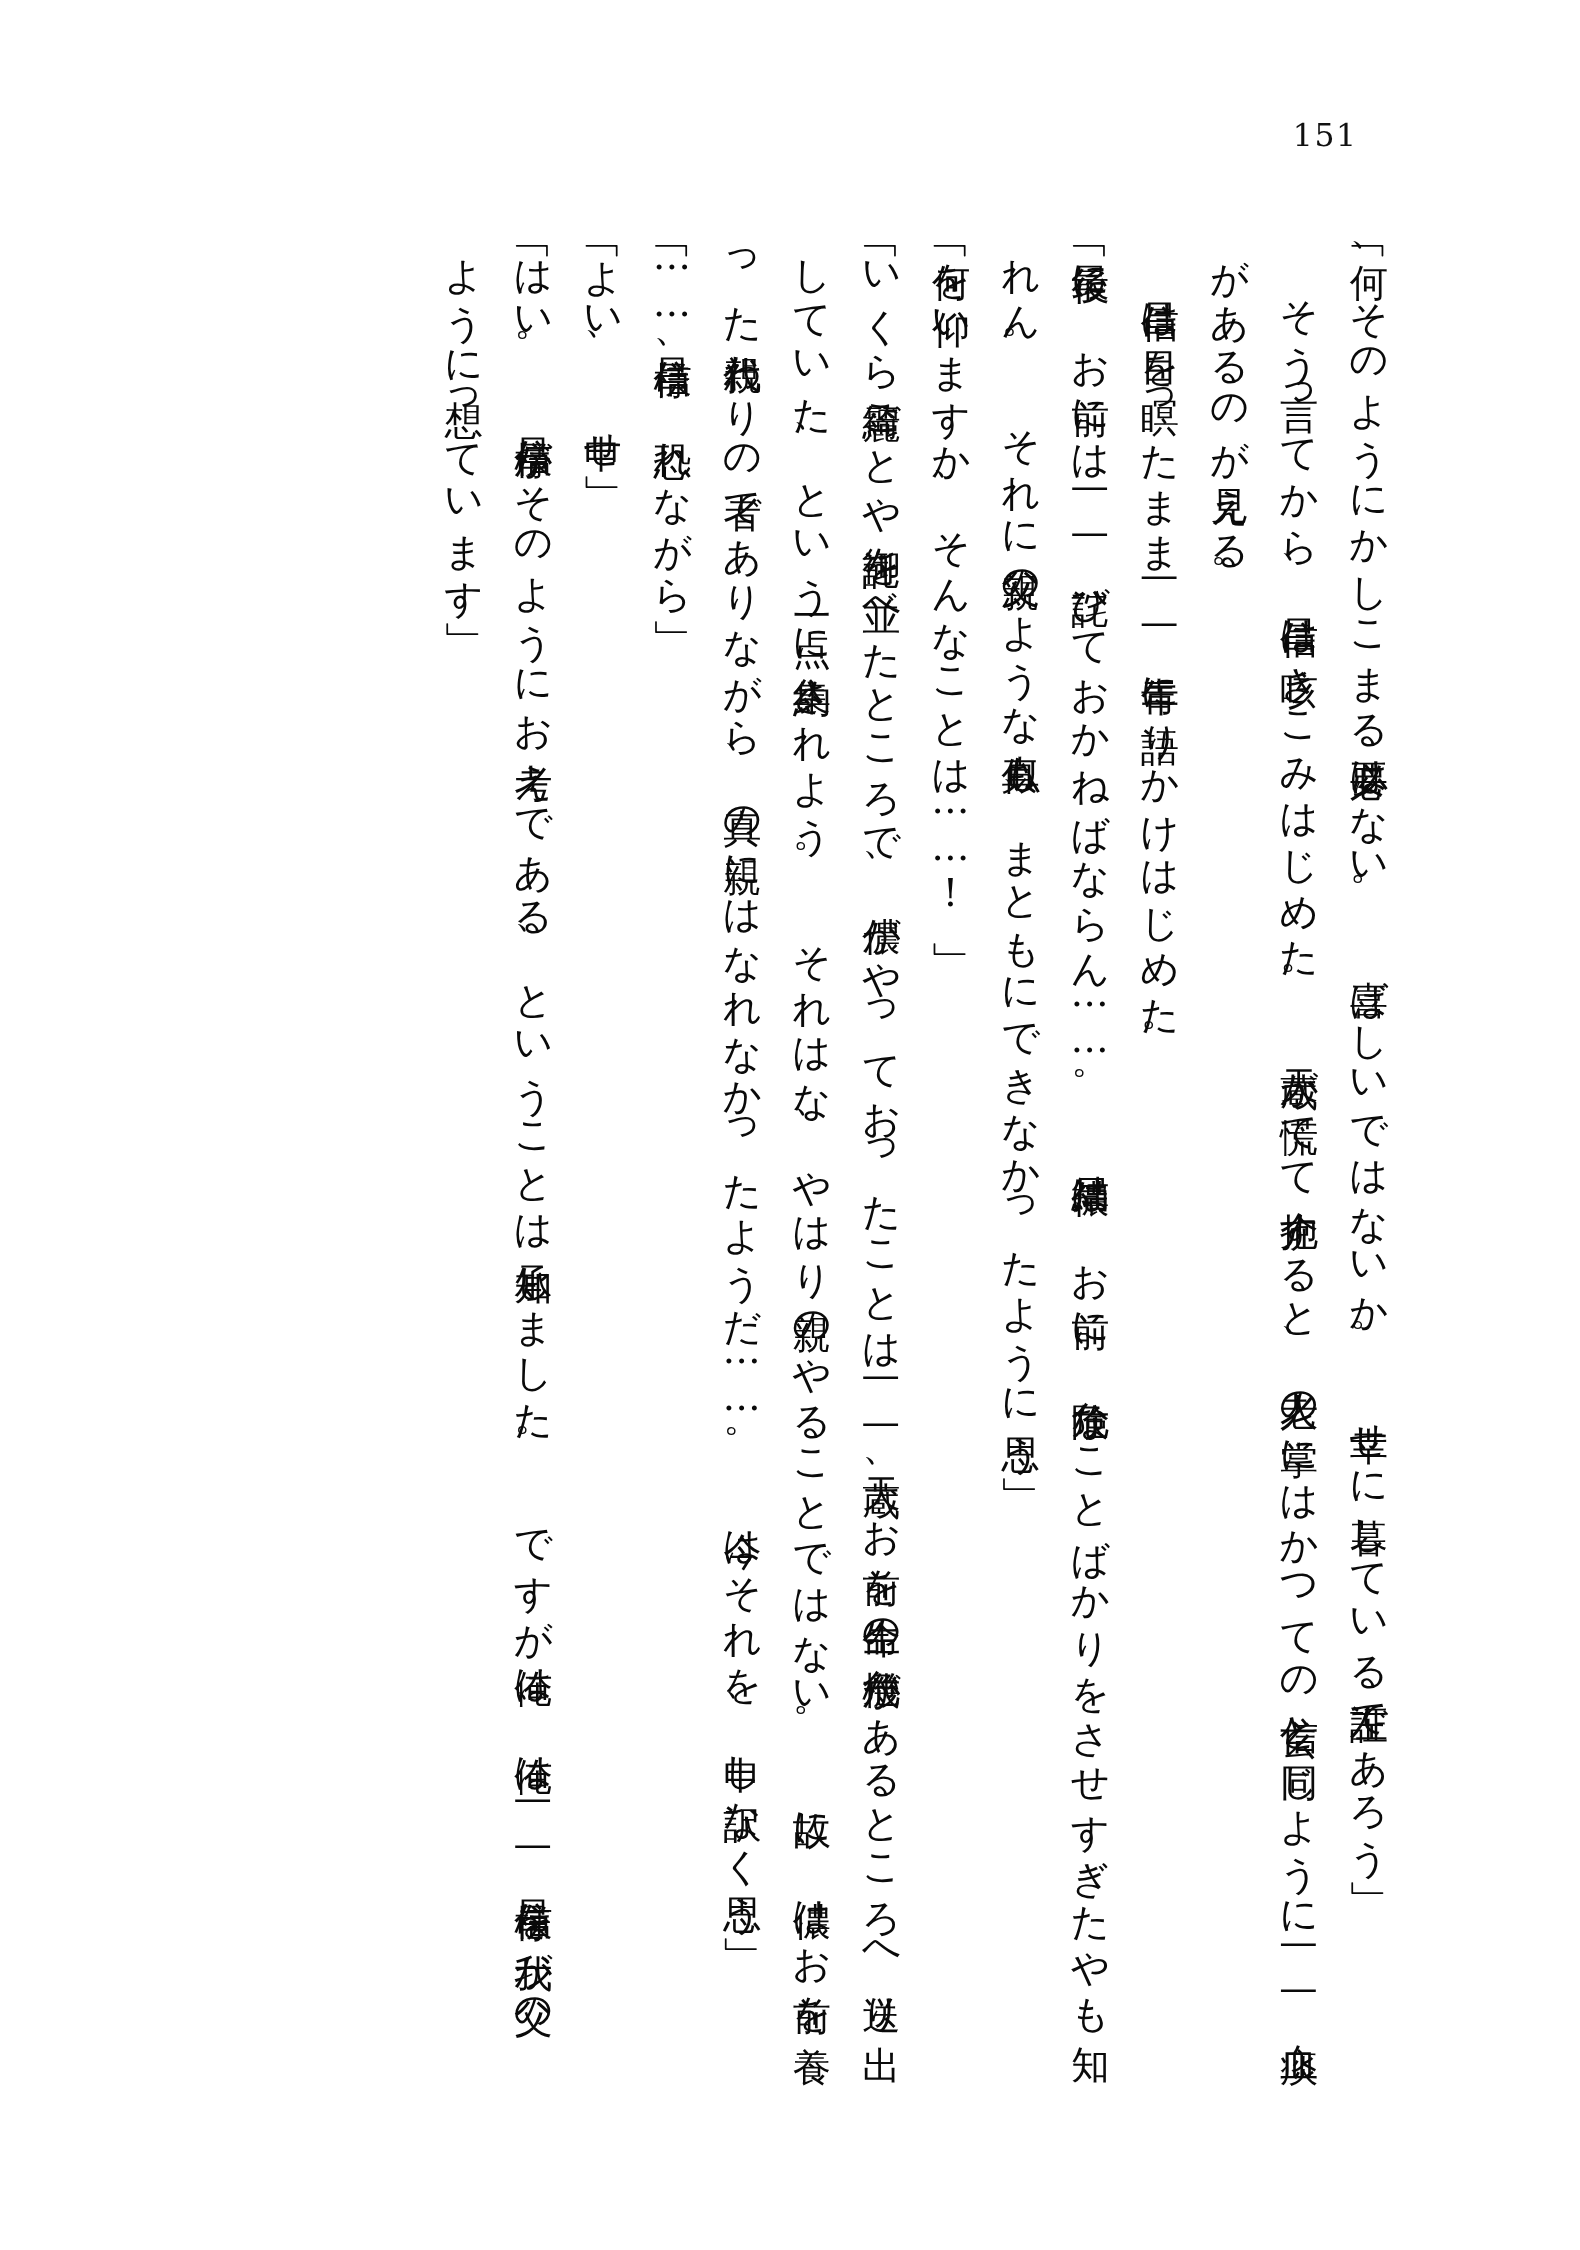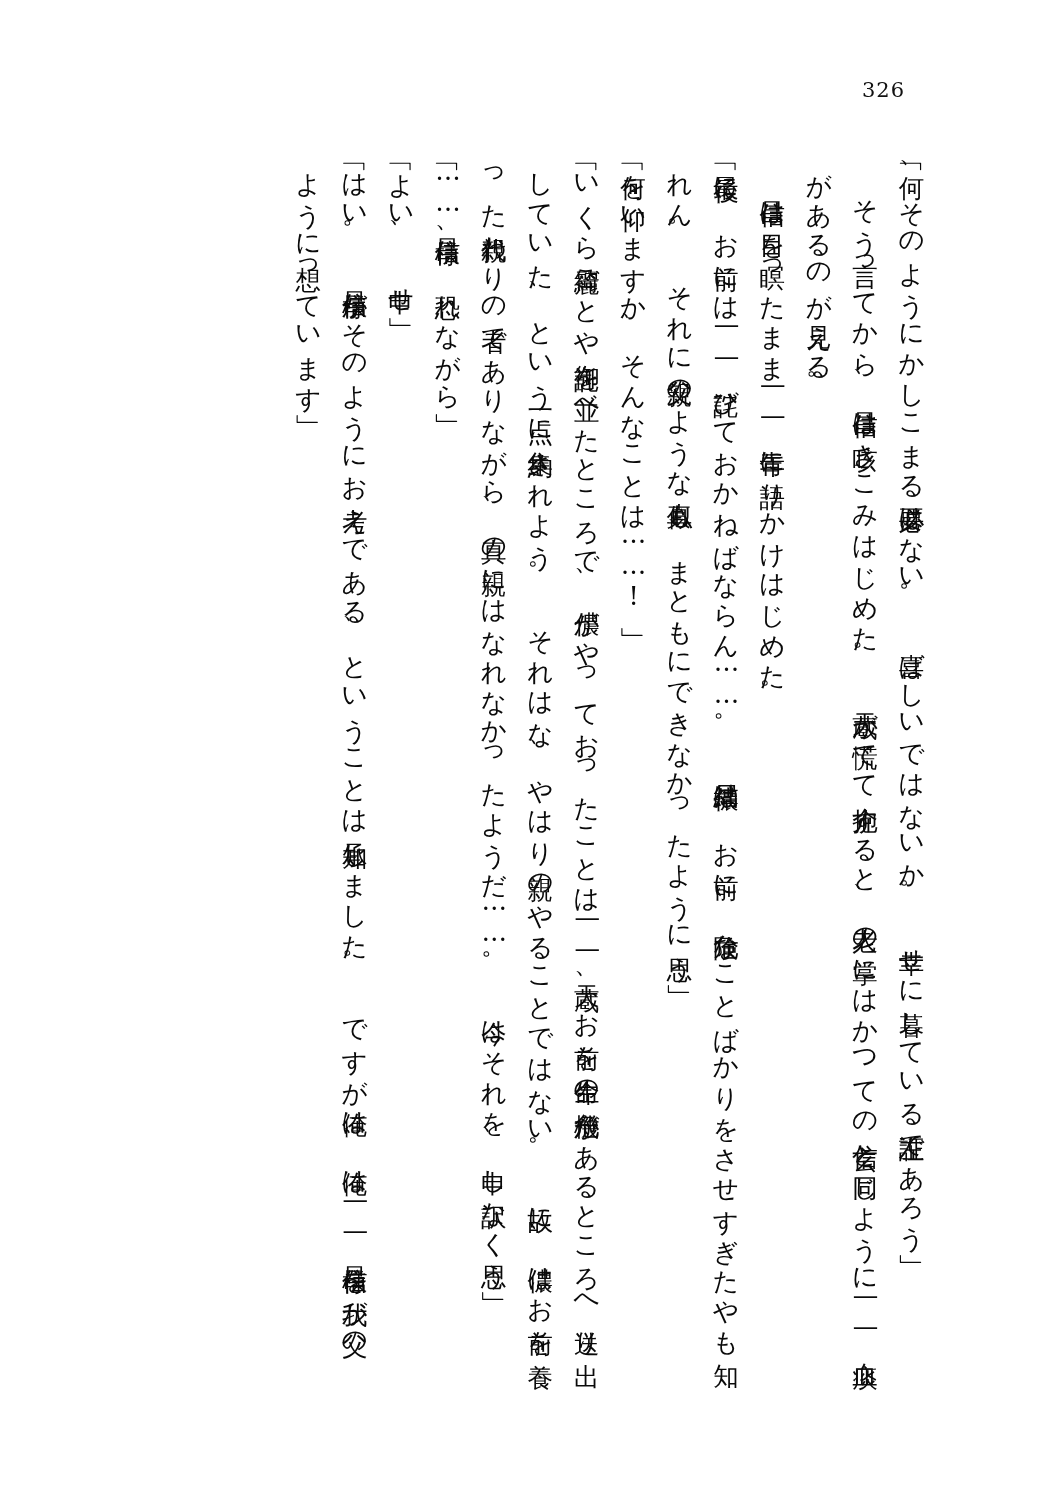--- a/index.html
+++ b/index.html
@@ -44,21 +44,21 @@
     margin: 0;
     padding: 0;
     text-indent: 0;
   }
 </style>
 </head>
 <body>
 
 <div class="page">
 
-  <div class="page-number">326</div>
+  <div class="page-number">151</div>
 
   <div class="body-text">
     <p class="para">「何、そのようにかしこまる必要はない。　喜ばしいではないか。　幸せに暮している証左であろう」</p>
     <p class="para">　そう言ってから、昌信は咳きこみはじめた。　天蔵が慌てて介抱すると、老人の掌にはかつての信玄と同じように——血痰があるのが見える。</p>
     <p class="para">　昌信は目を瞑ったまま——青年に語りかけはじめた。</p>
     <p class="para">「最後に、お前には——詫びておかねばならん……。　結局儂は、お前に、危険なことばかりをさせすぎたやも知れん。　それに父親のような真似も、まともにできなかったように思う」</p>
     <p class="para">「何を仰いますか、そんなことは……!」</p>
     <p class="para">「いくら綺麗ごとや御託を並べたところで、儂がやっておったことは——天蔵、お前を生命の危機があるところへ送り出していた、という一点に集約されよう。　それはな、やはり親のやることではない。　故に、儂はお前を養った親代わりの者でありながら、真の親にはなれなかったようだ……。　今はそれを、申し訳なく思う」</p>
     <p class="para">「……昌信様、　恐れながら」</p>
     <p class="para">「よい、　申せ」</p>

